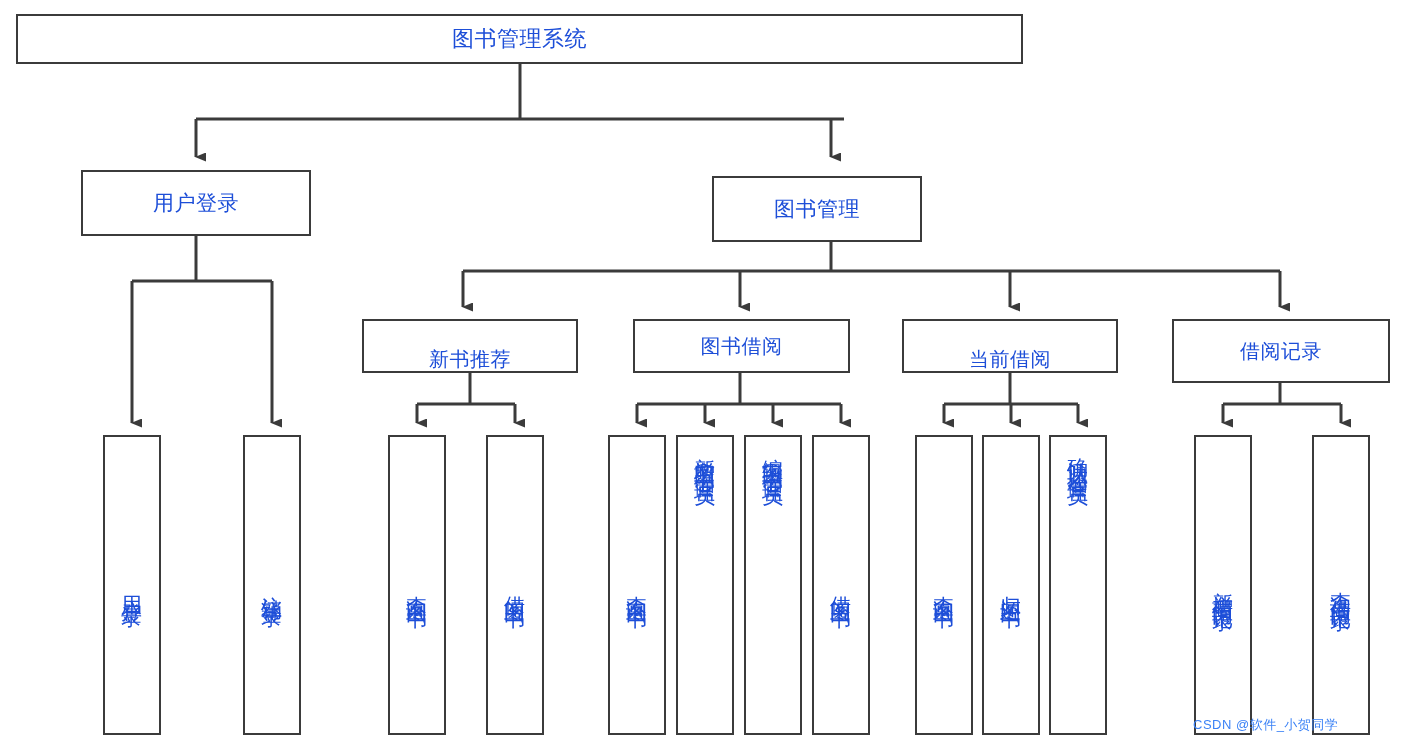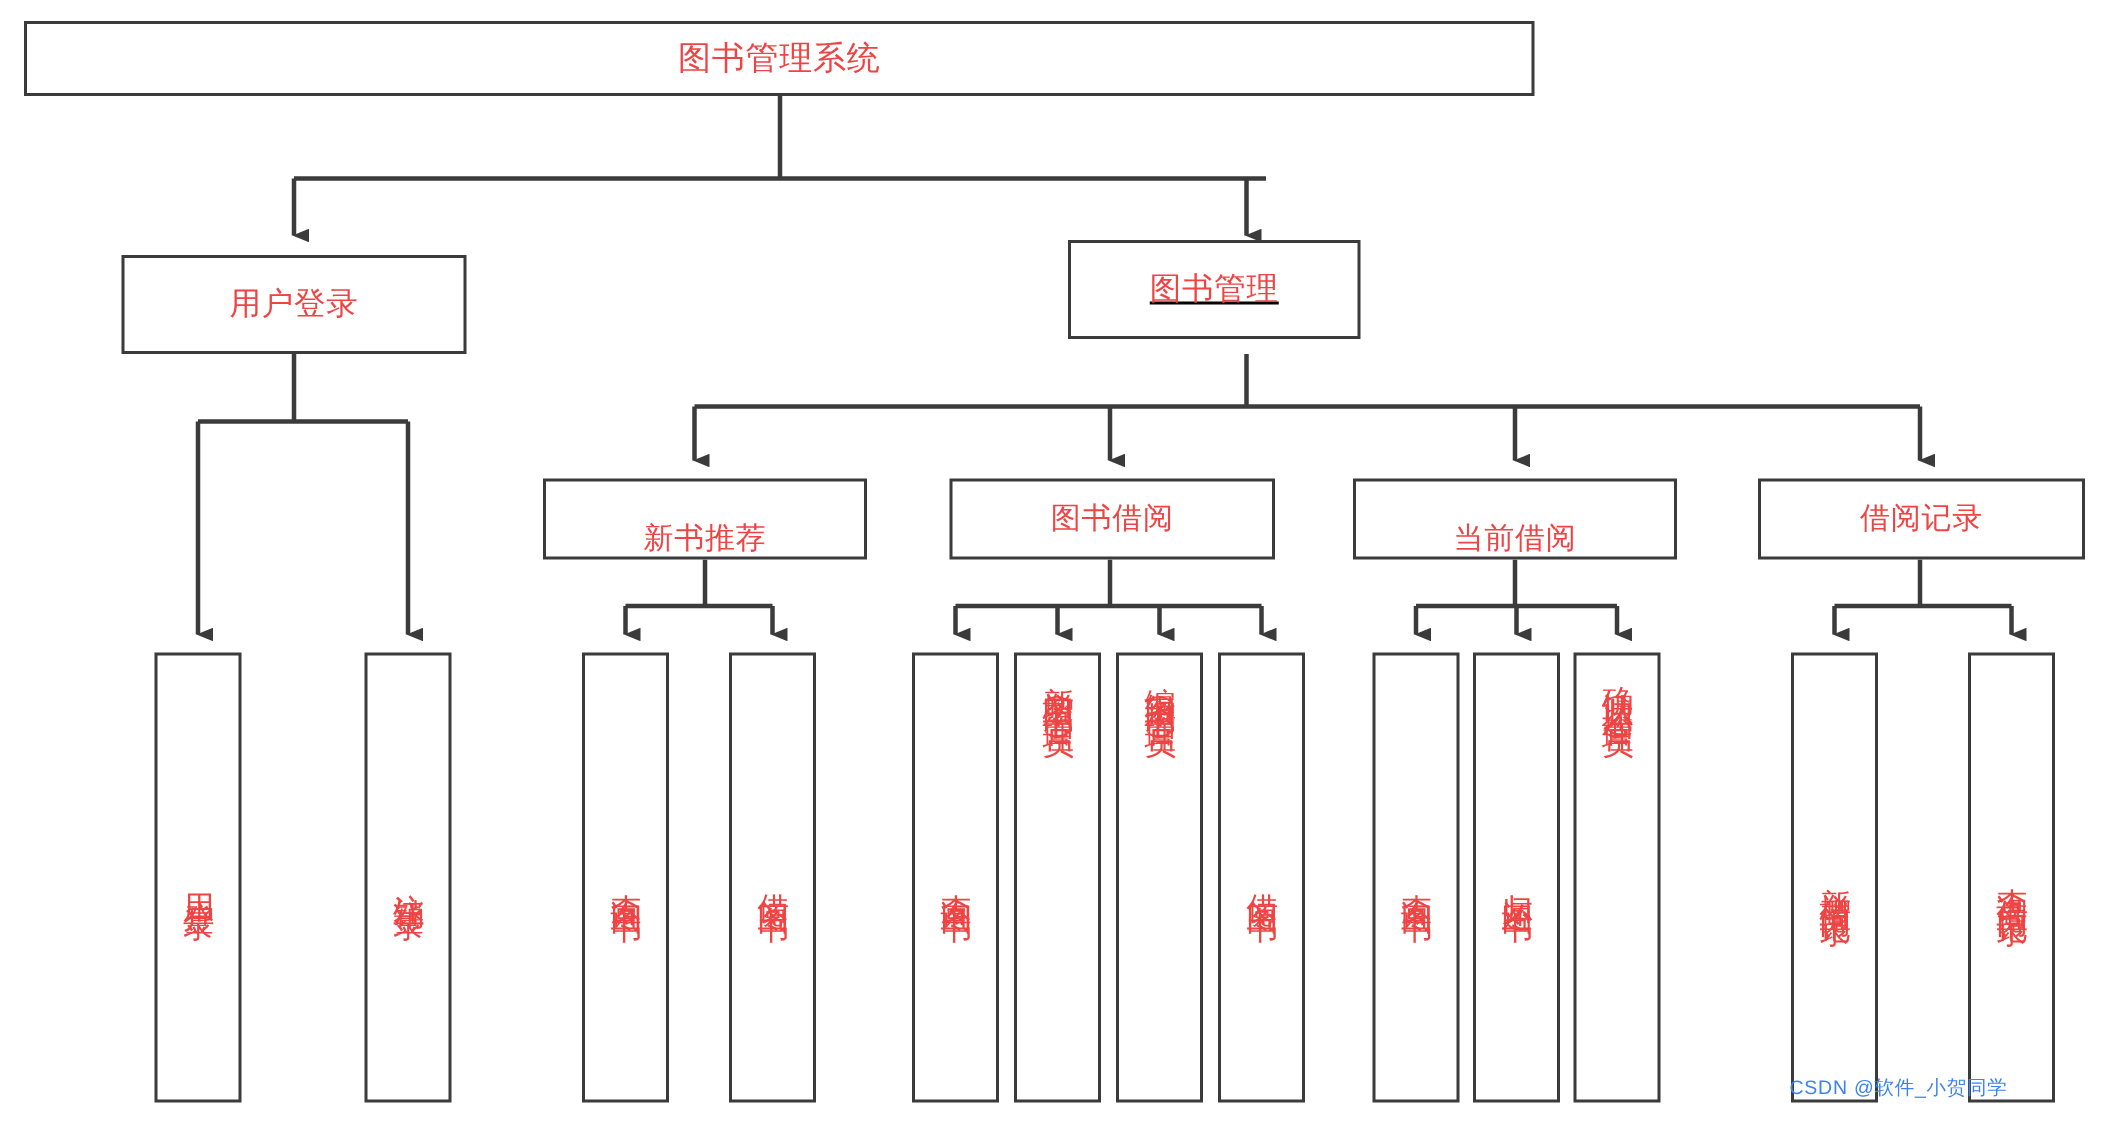--- a/index.html
+++ b/index.html
@@ -29,21 +29,21 @@
     position: absolute;
     box-sizing: border-box;
     background: #ffffff;
     border: 2px solid #3b3b3b;
     display: flex;
     align-items: center;
     justify-content: center;
     overflow: hidden;
   }
   .node-label {
-    color: #ef4444;
+    color: #1d4ed8;
     font-size: 21px;
     line-height: 1.15;
     letter-spacing: 0.5px;
     white-space: nowrap;
     text-align: center;
   }
   .node.root .node-label { font-size: 22px; }
   .node.level1 .node-label { font-size: 21px; }
   .node.level2 .node-label { font-size: 20px; }
   .node.leaf {
@@ -129,34 +129,34 @@
     </g>
   </svg>
 
   <div class="node root" style="left:16px; top:14px; width:1007px; height:50px;">
     <span class="node-label">图书管理系统</span>
   </div>
 
   <div class="node level1" style="left:81px; top:170px; width:230px; height:66px;">
     <span class="node-label">用户登录</span>
   </div>
-  <div class="node level1" style="left:712px; top:160px; width:195px; height:66px;text-decoration:underline;">
+  <div class="node level1" style="left:712px; top:176px; width:210px; height:66px;">
     <span class="node-label">图书管理</span>
   </div>
 
   <div class="node level2" style="left:362px; top:319px; width:216px; height:54px;align-items:flex-end;">
     <span class="node-label">新书推荐</span>
   </div>
   <div class="node level2" style="left:633px; top:319px; width:217px; height:54px;">
     <span class="node-label">图书借阅</span>
   </div>
   <div class="node level2" style="left:902px; top:319px; width:216px; height:54px;align-items:flex-end;">
     <span class="node-label">当前借阅</span>
   </div>
-  <div class="node level2" style="left:1172px; top:319px; width:218px; height:54px;">
+  <div class="node level2" style="left:1172px; top:319px; width:218px; height:64px;">
     <span class="node-label">借阅记录</span>
   </div>
 
   <div class="node leaf center-v" style="left:103px; top:435px; width:58px; height:300px;">
     <span class="node-label">用户登录</span>
   </div>
   <div class="node leaf center-v" style="left:243px; top:435px; width:58px; height:300px;">
     <span class="node-label">注销登录</span>
   </div>
 

